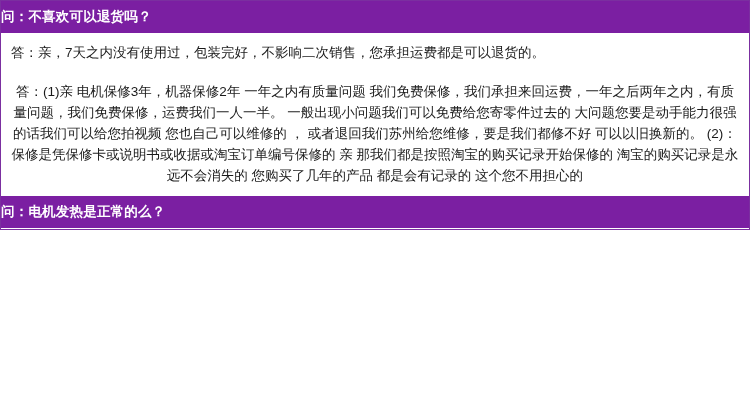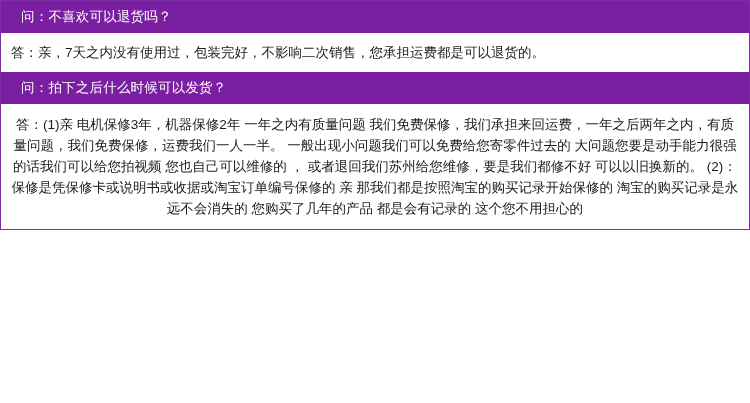--- a/index.html
+++ b/index.html
@@ -19,23 +19,23 @@
     box-sizing: border-box;
     background: #ffffff;
   }
   .qa-block {
     display: block;
   }
   .question {
     background: #7b1fa2;
     color: #ffffff;
     font-size: 13.5px;
-    font-weight: normal;
+    font-weight: bold;
     line-height: 18px;
-    padding: 7px 10px 7px 20px;
+    padding: 7px 10px 7px 0;
     border-bottom: 1px solid #ffffff;
     box-sizing: border-box;
     letter-spacing: 0.2px;
   }
   .answer {
     background: #ffffff;
     color: #1a1a1a;
     font-size: 13.5px;
     line-height: 20px;
     padding: 9px 10px 9px 10px;
@@ -53,23 +53,23 @@
 <body>
 
 <div class="faq">
 
   <div class="qa-block">
     <div class="question">问：不喜欢可以退货吗？</div>
     <div class="answer">答：亲，7天之内没有使用过，包装完好，不影响二次销售，您承担运费都是可以退货的。</div>
   </div>
 
   <div class="qa-block">
-    <div class="question">问：拍下之后什么时候可以发货？</div>
   </div>
 
   <div class="qa-block">
     <div class="answer long">答：(1)亲 电机保修3年，机器保修2年 一年之内有质量问题 我们免费保修，我们承担来回运费，一年之后两年之内，有质量问题，我们免费保修，运费我们一人一半。   一般出现小问题我们可以免费给您寄零件过去的   大问题您要是动手能力很强的话我们可以给您拍视频  您也自己可以维修的 ， 或者退回我们苏州给您维修，要是我们都修不好  可以以旧换新的。  (2)：保修是凭保修卡或说明书或收据或淘宝订单编号保修的 亲   那我们都是按照淘宝的购买记录开始保修的    淘宝的购买记录是永远不会消失的   您购买了几年的产品 都是会有记录的 这个您不用担心的</div>
   </div>
 
   <div class="qa-block">
+    <div class="question">问：电机发热是正常的么？</div>
   </div>
 
 </div>
 
 </body></html>

